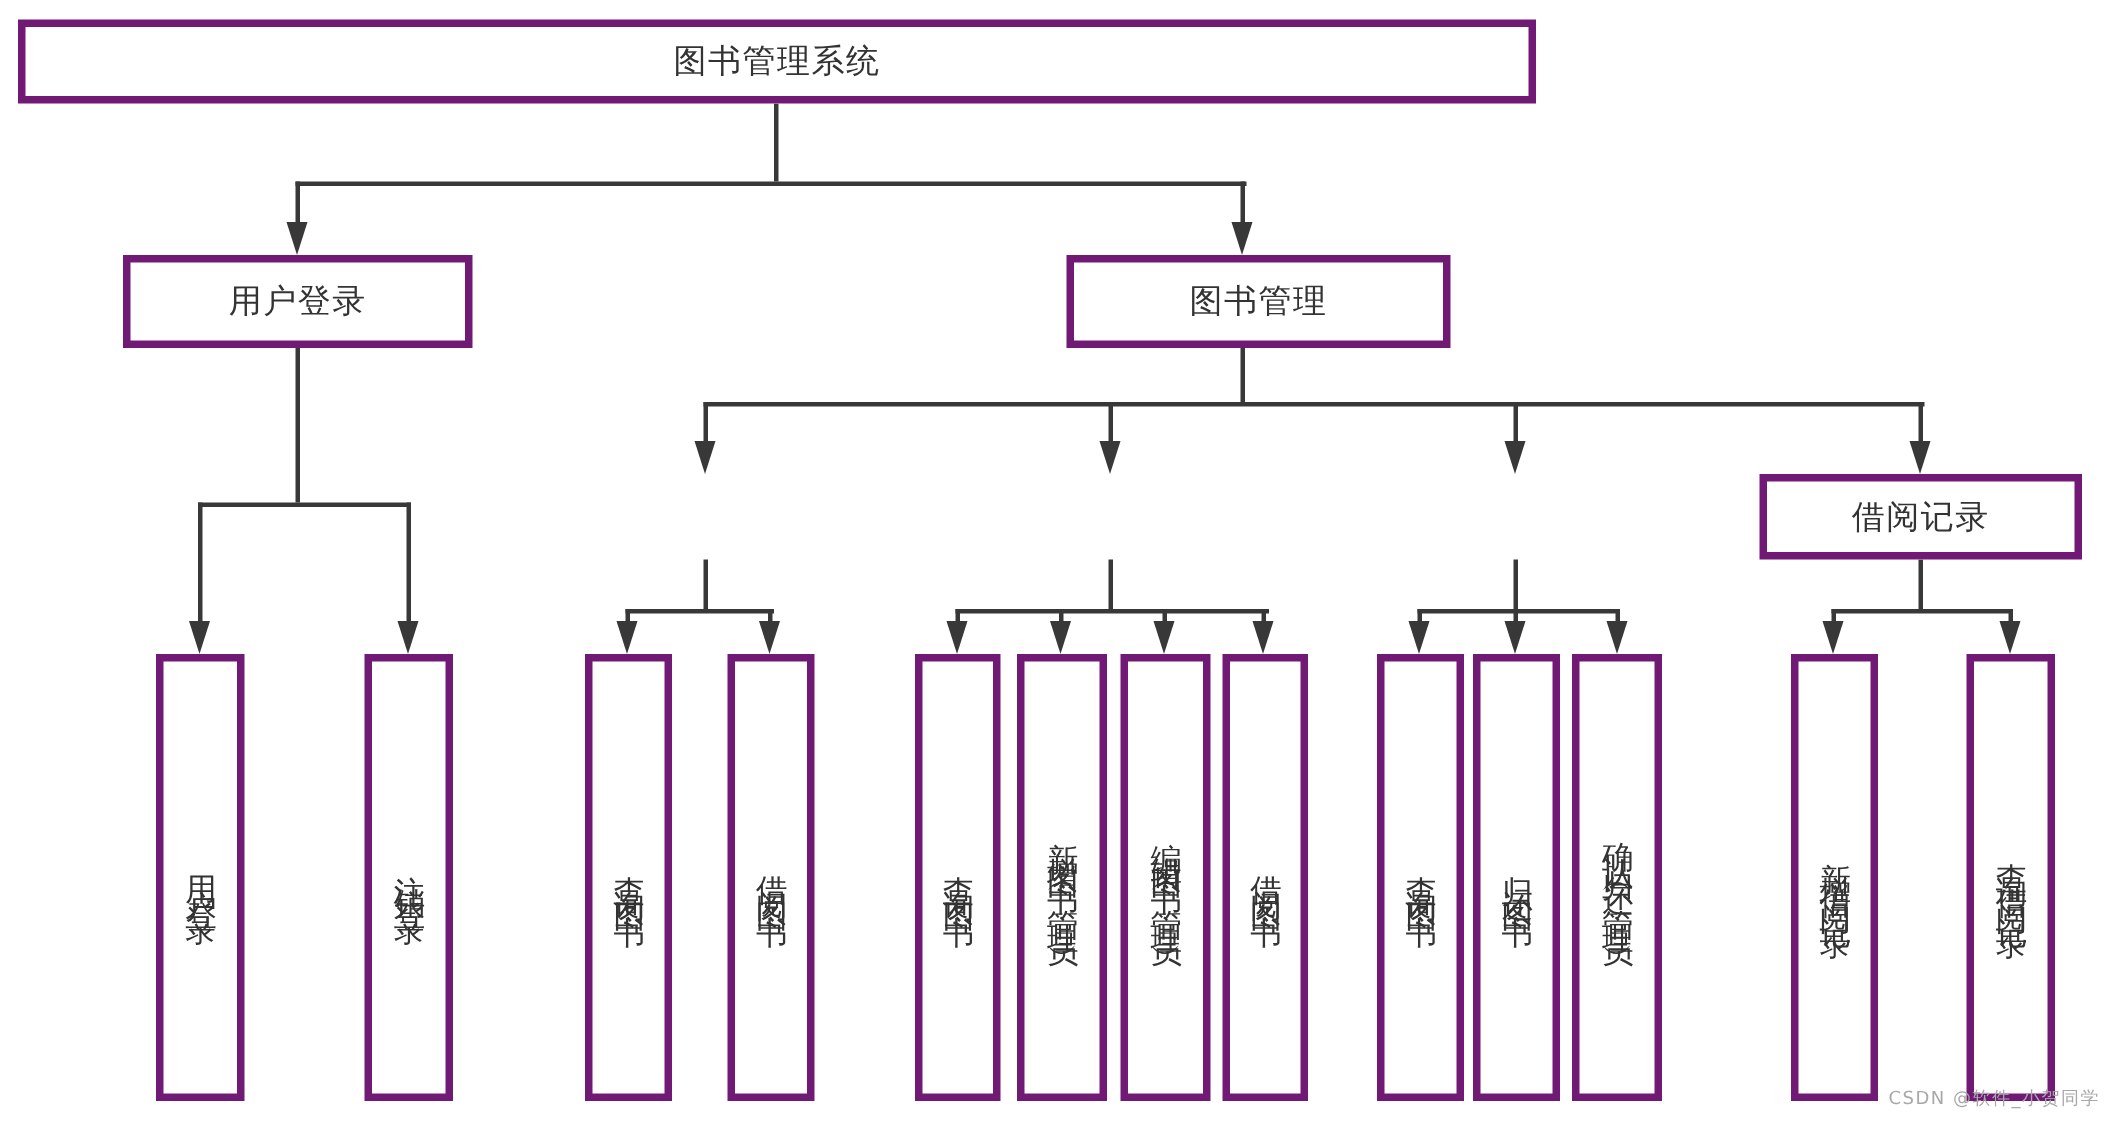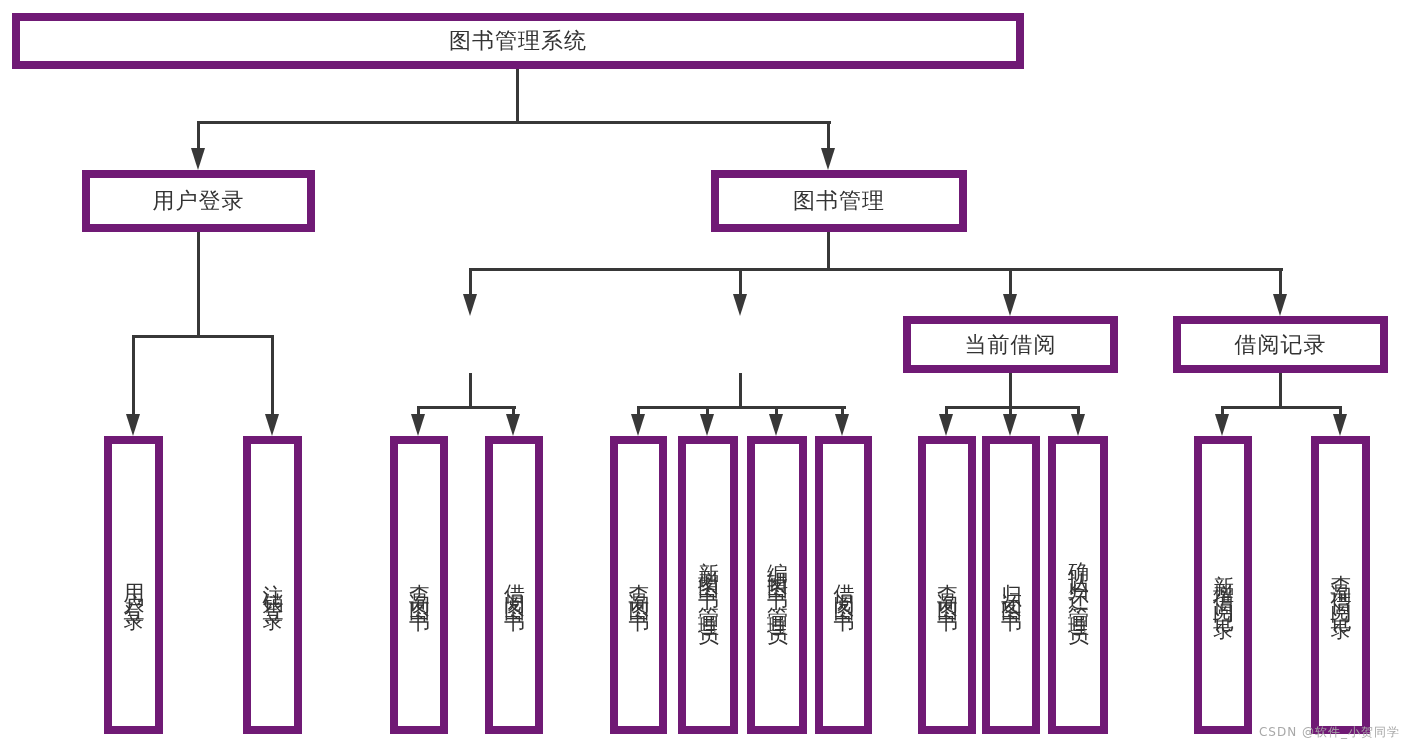--- a/index.html
+++ b/index.html
@@ -3,21 +3,21 @@
 <meta charset="utf-8">
 <style>
   html, body { margin:0; padding:0; background:#fff; }
   .canvas {
     position:relative; width:1405px; height:747px; background:#fff;
     font-family:"DejaVu Sans","Liberation Sans",sans-serif;
     overflow:hidden; color:#333;
   }
   .box {
     position:absolute; box-sizing:border-box; background:#fff;
-    border:8px solid #701a75; display:flex; align-items:center; justify-content:center;
+    border:5px solid #701a75; display:flex; align-items:center; justify-content:center;
     z-index:2;
   }
   .hbox span { font-size:22px; letter-spacing:1px; color:#333; white-space:nowrap; }
   .leaf span {
     writing-mode:vertical-rl; text-orientation:mixed;
     font-size:21px; letter-spacing:9px; line-height:1.1; color:#333;
   }
   .vl { position:absolute; width:3px; background:#383838; z-index:1; }
   .hl { position:absolute; height:3px; background:#383838; z-index:1; }
   .arr {
@@ -64,23 +64,20 @@
   <div class="hl" style="left:469px;top:268px;width:814px"></div>
   <div class="vl" style="left:469px;top:268px;height:28px"></div>
   <div class="arr" style="left:463px;top:294px"></div>
   <div class="vl" style="left:739px;top:268px;height:28px"></div>
   <div class="arr" style="left:733px;top:294px"></div>
   <div class="vl" style="left:1009px;top:268px;height:28px"></div>
   <div class="arr" style="left:1003px;top:294px"></div>
   <div class="vl" style="left:1279px;top:268px;height:28px"></div>
   <div class="arr" style="left:1273px;top:294px"></div>
 
-  <div class="box hbox" style="left:903px;top:316px;width:215px;height:57px">
-    <span>当前借阅</span>
-  </div>
   <div class="box hbox" style="left:1173px;top:316px;width:215px;height:57px">
     <span>借阅记录</span>
   </div>
 
   <div class="vl" style="left:469px;top:373px;height:33px"></div>
   <div class="hl" style="left:417px;top:406px;width:99px"></div>
   <div class="vl" style="left:417px;top:406px;height:12px"></div>
   <div class="arr" style="left:411px;top:414px"></div>
   <div class="vl" style="left:512px;top:406px;height:12px"></div>
   <div class="arr" style="left:506px;top:414px"></div>

